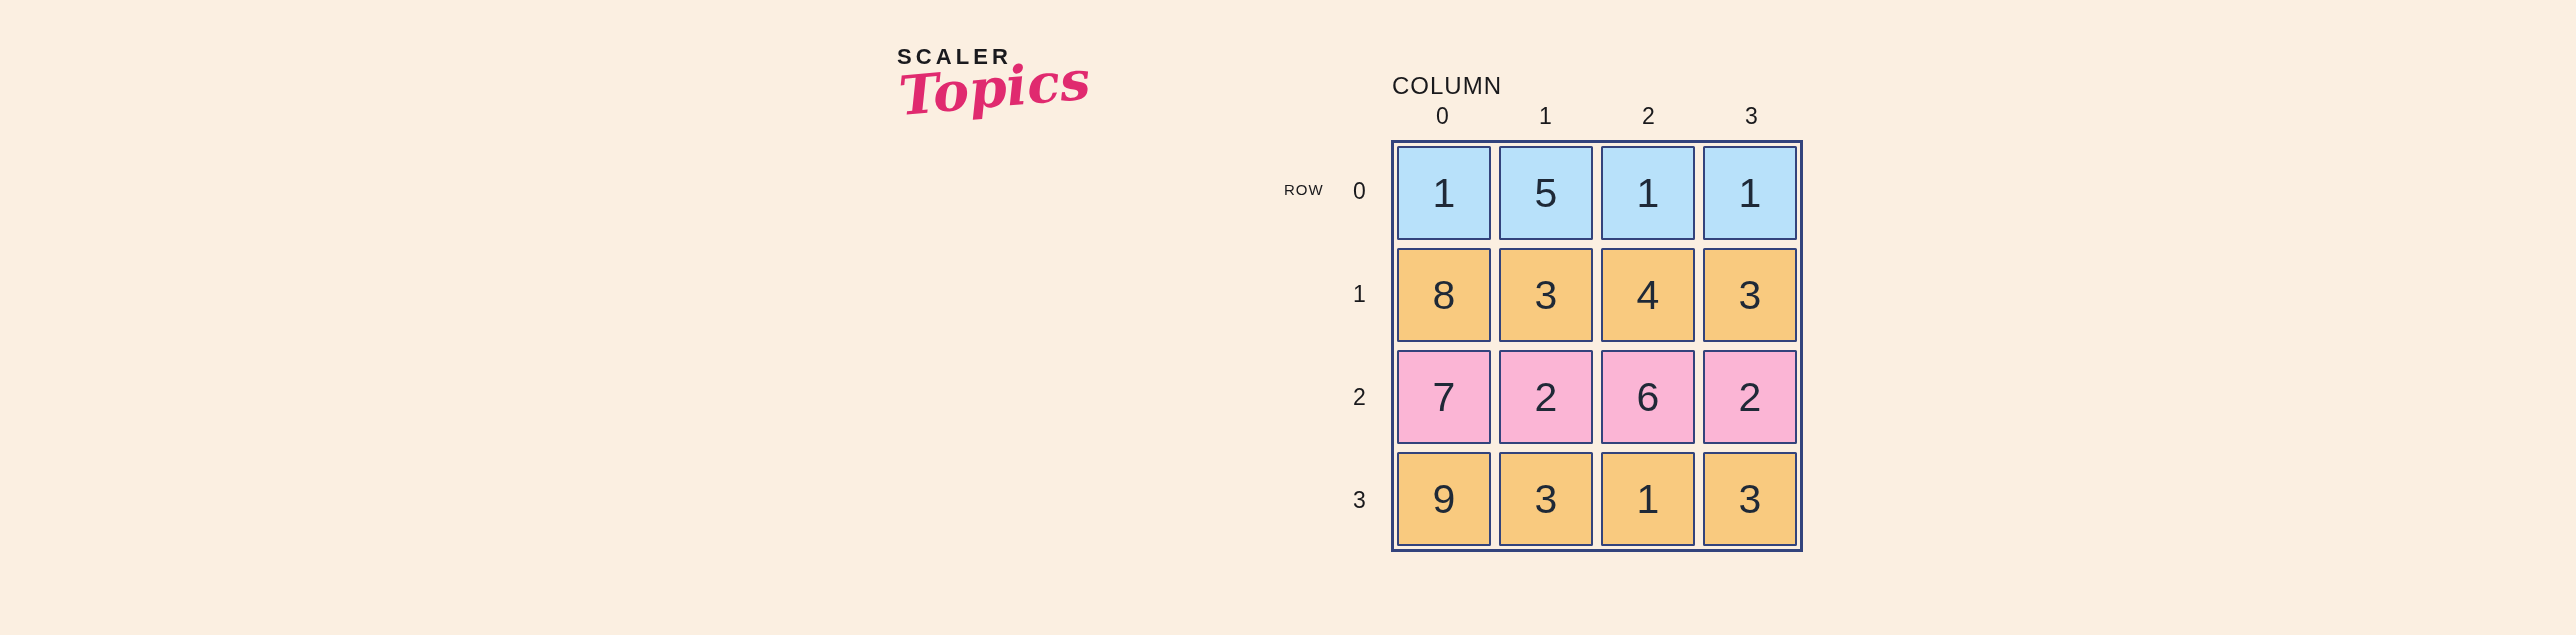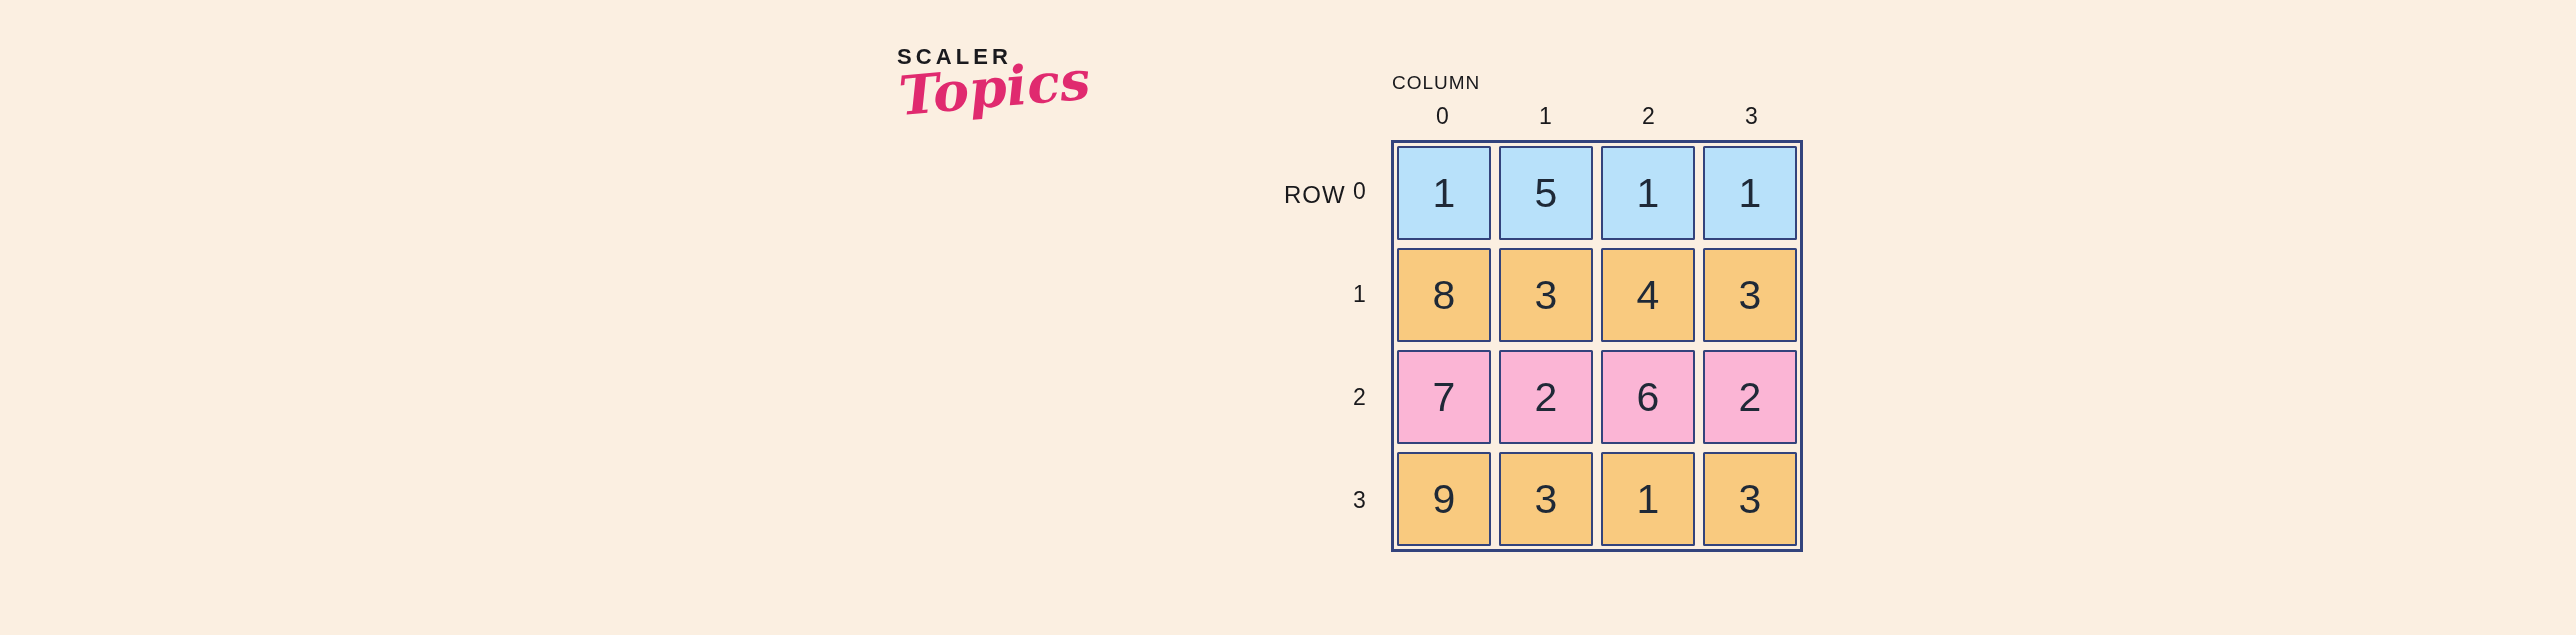--- a/index.html
+++ b/index.html
@@ -44,21 +44,21 @@
     margin-left: 2.1px;
     transform: rotate(-5deg);
     transform-origin: left center;
   }
 
   
   .column-label {
     position: absolute;
     left: 1392px;
     top: 72px;
-    font-size: 19px;
+    font-size: 24px;
     letter-spacing: 1px;
     color: var(--label-text, #19191C);
     text-align: center;
   }
   .col-indices {
     position: absolute;
     left: 1391px;
     top: 103px;
     width: 412px;
     display: grid;
@@ -67,21 +67,21 @@
   .col-indices span {
     text-align: center;
     font-size: 23px;
     color: var(--label-text, #19191C);
   }
 
   .row-label {
     position: absolute;
     left: 1284px;
     top: 181px;
-    font-size: 24px;
+    font-size: 15px;
     letter-spacing: 1px;
     color: var(--label-text, #19191C);
   }
   .row-indices {
     position: absolute;
     left: 1343px;
     top: 140px;
     width: 33px;
     height: 412px;
     display: grid;

